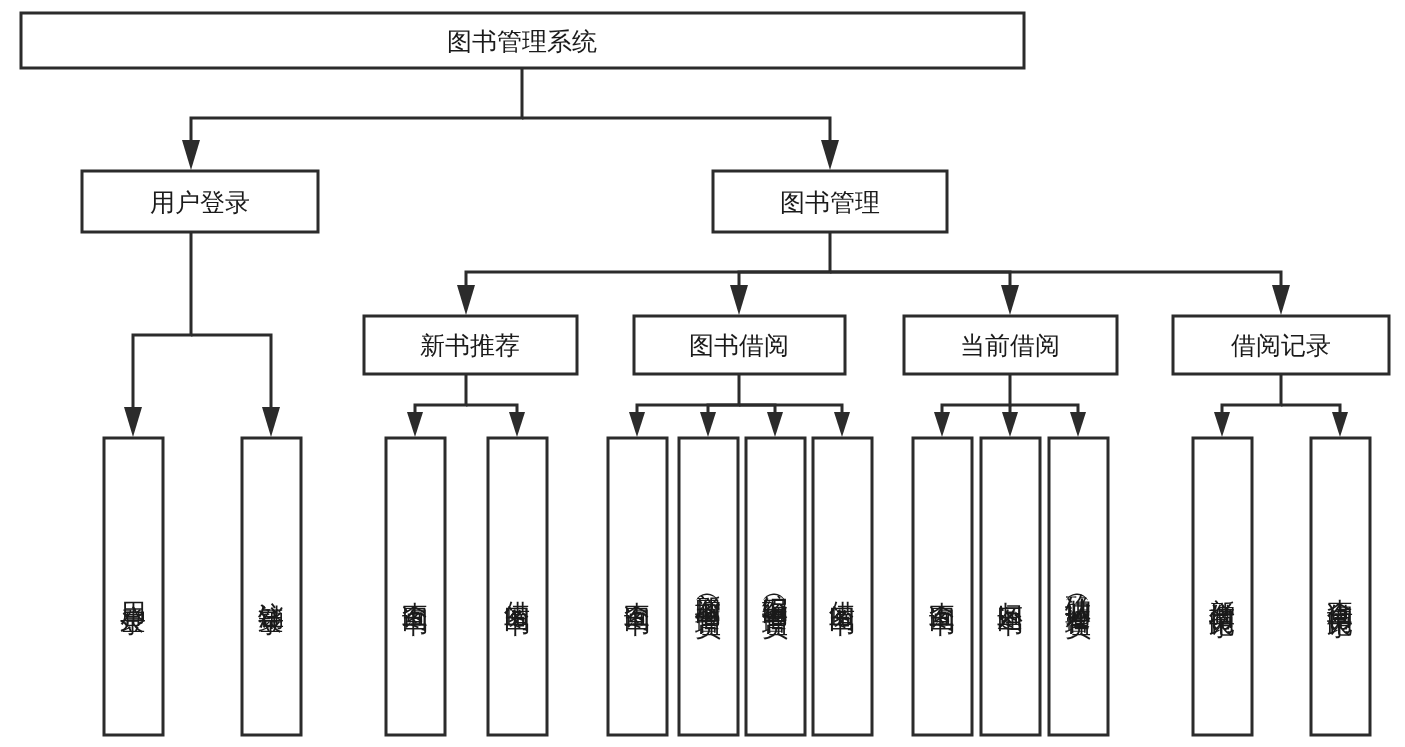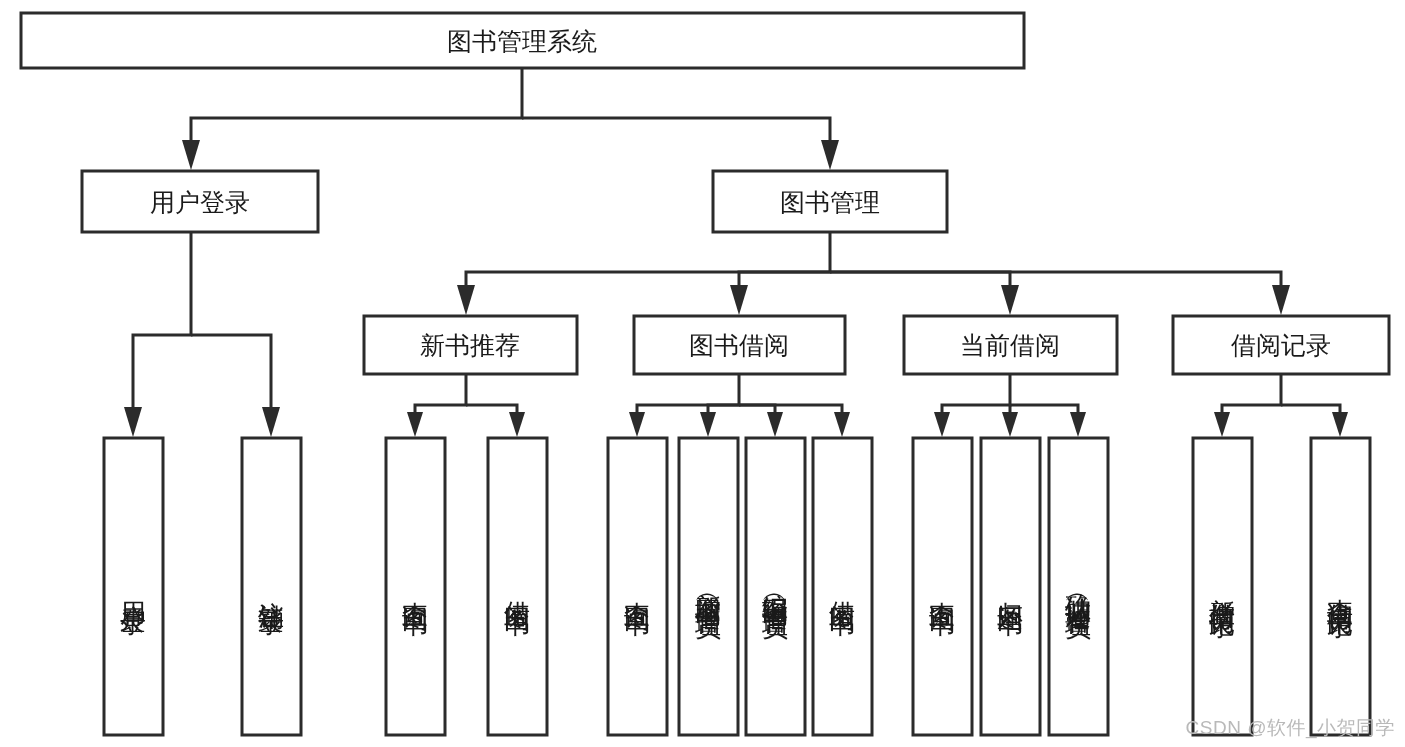--- a/index.html
+++ b/index.html
@@ -239,15 +239,14 @@
     <span class="leaf-label">确认归还（管理员）</span>
   </div>
 
   <div class="leaf-label-wrap" style="left:1193px; top:438px; width:59px; height:297px;">
     <span class="leaf-label">新增借阅记录</span>
   </div>
   <div class="leaf-label-wrap" style="left:1311px; top:438px; width:59px; height:297px;">
     <span class="leaf-label">查询借阅记录</span>
   </div>
 
-  <div class="watermark">CSDN @软件_小贺同学</div>
 
 </div>
 
 </body></html>

